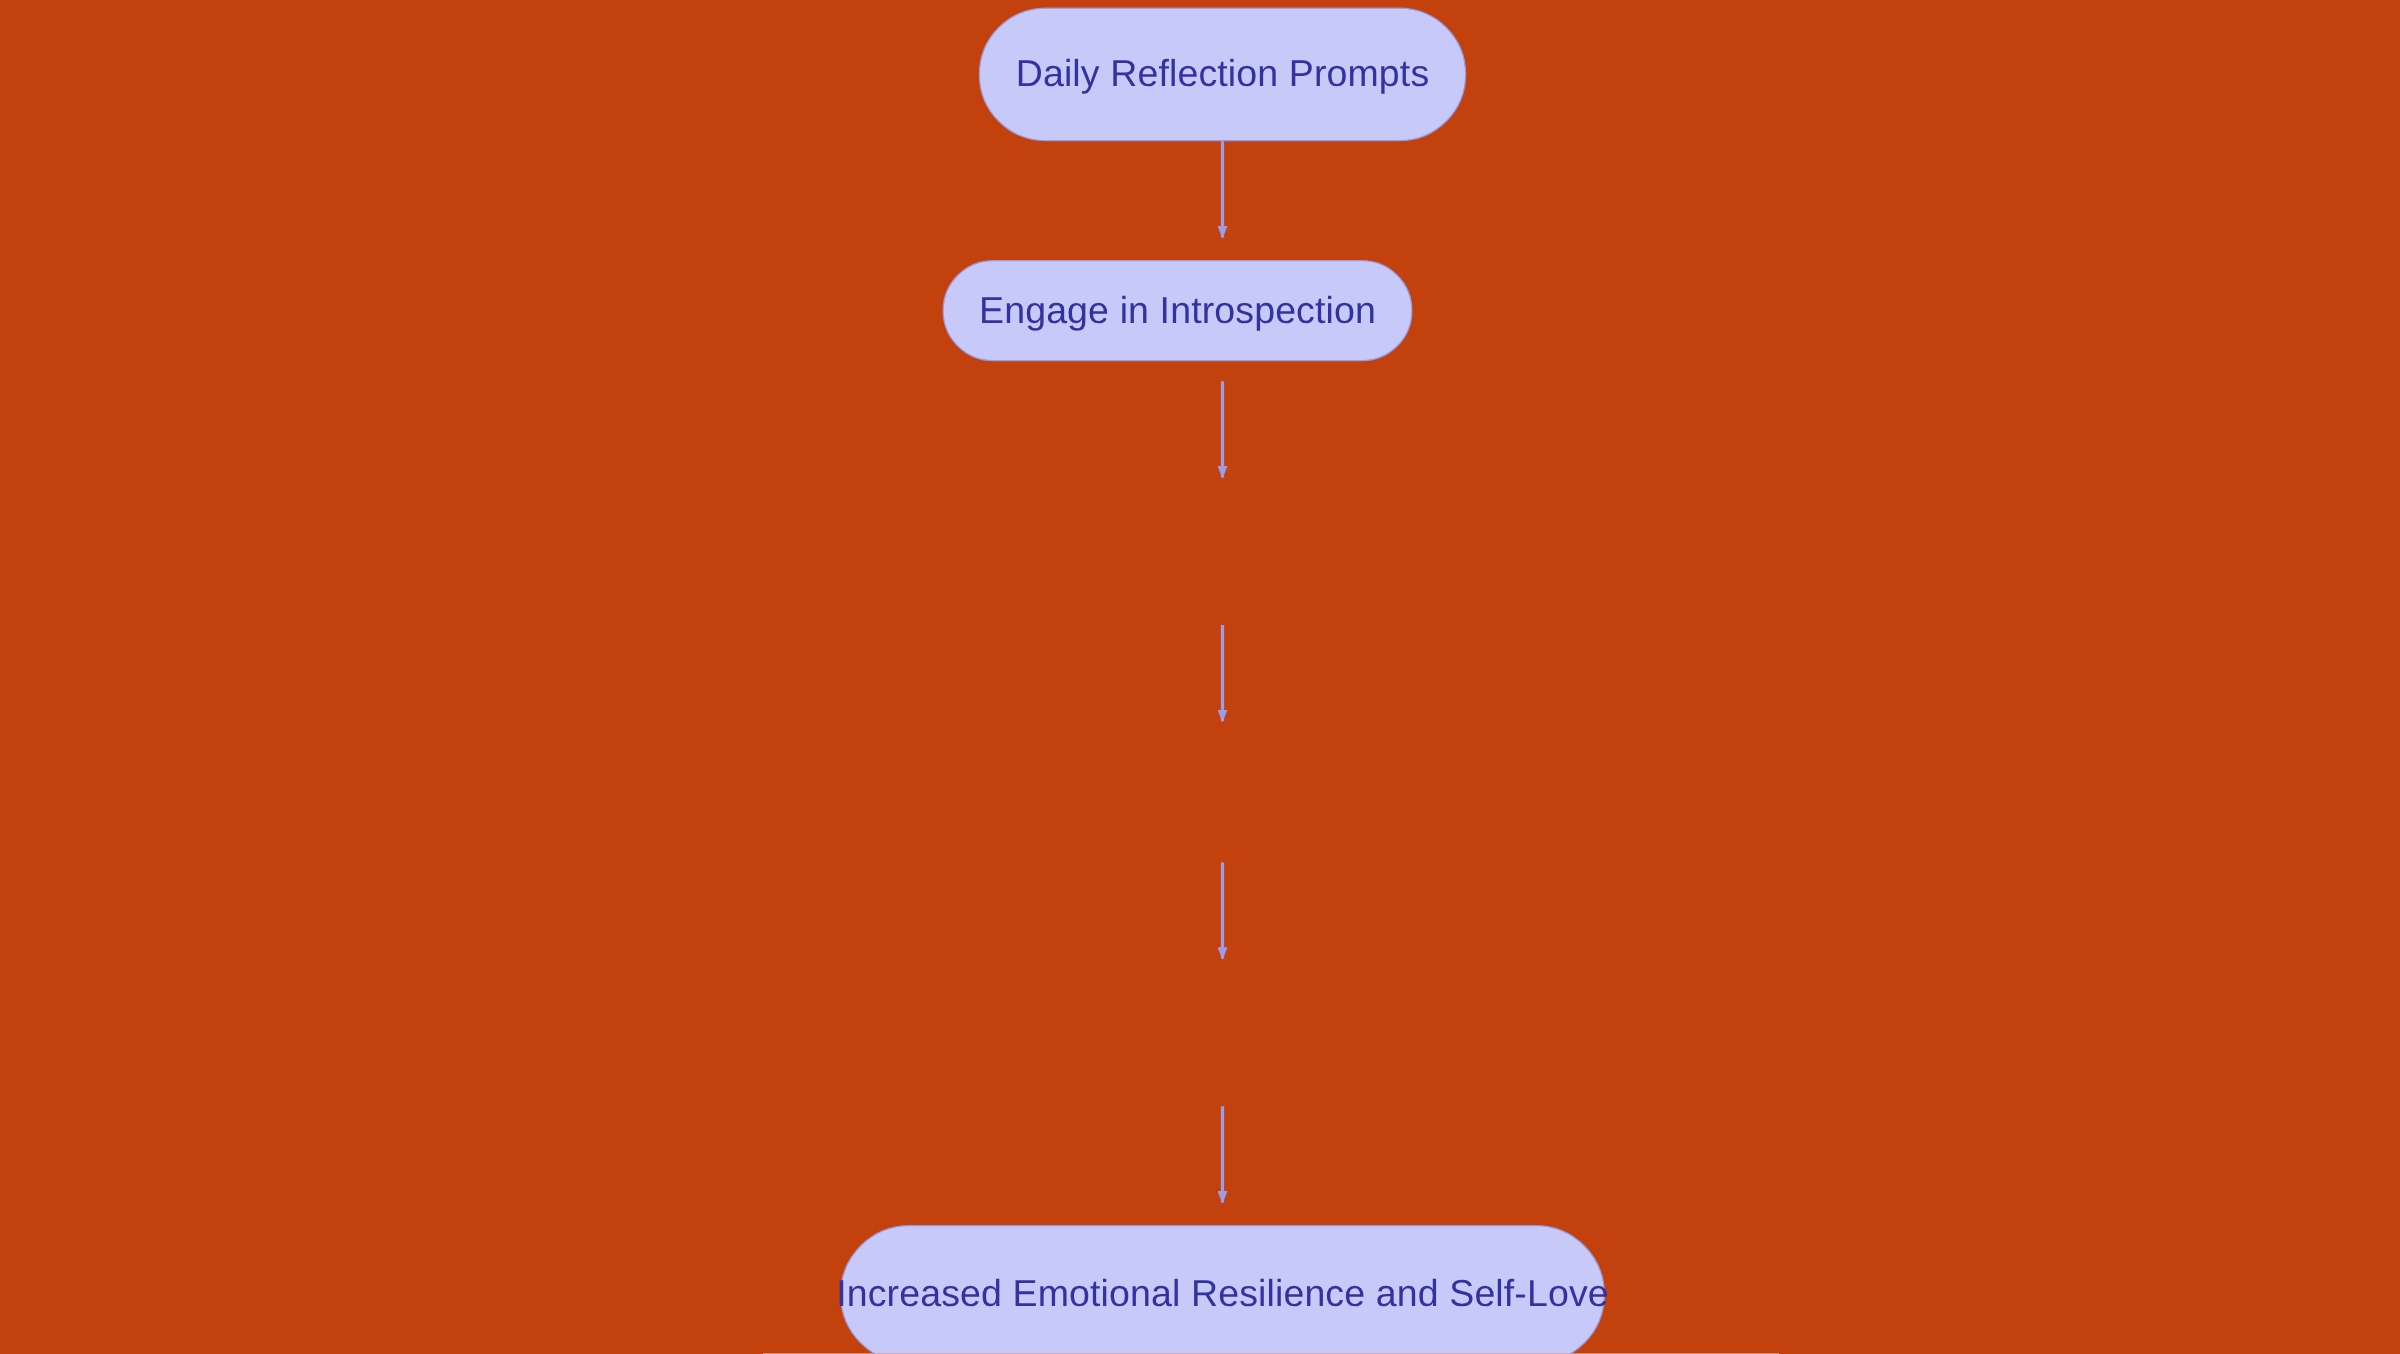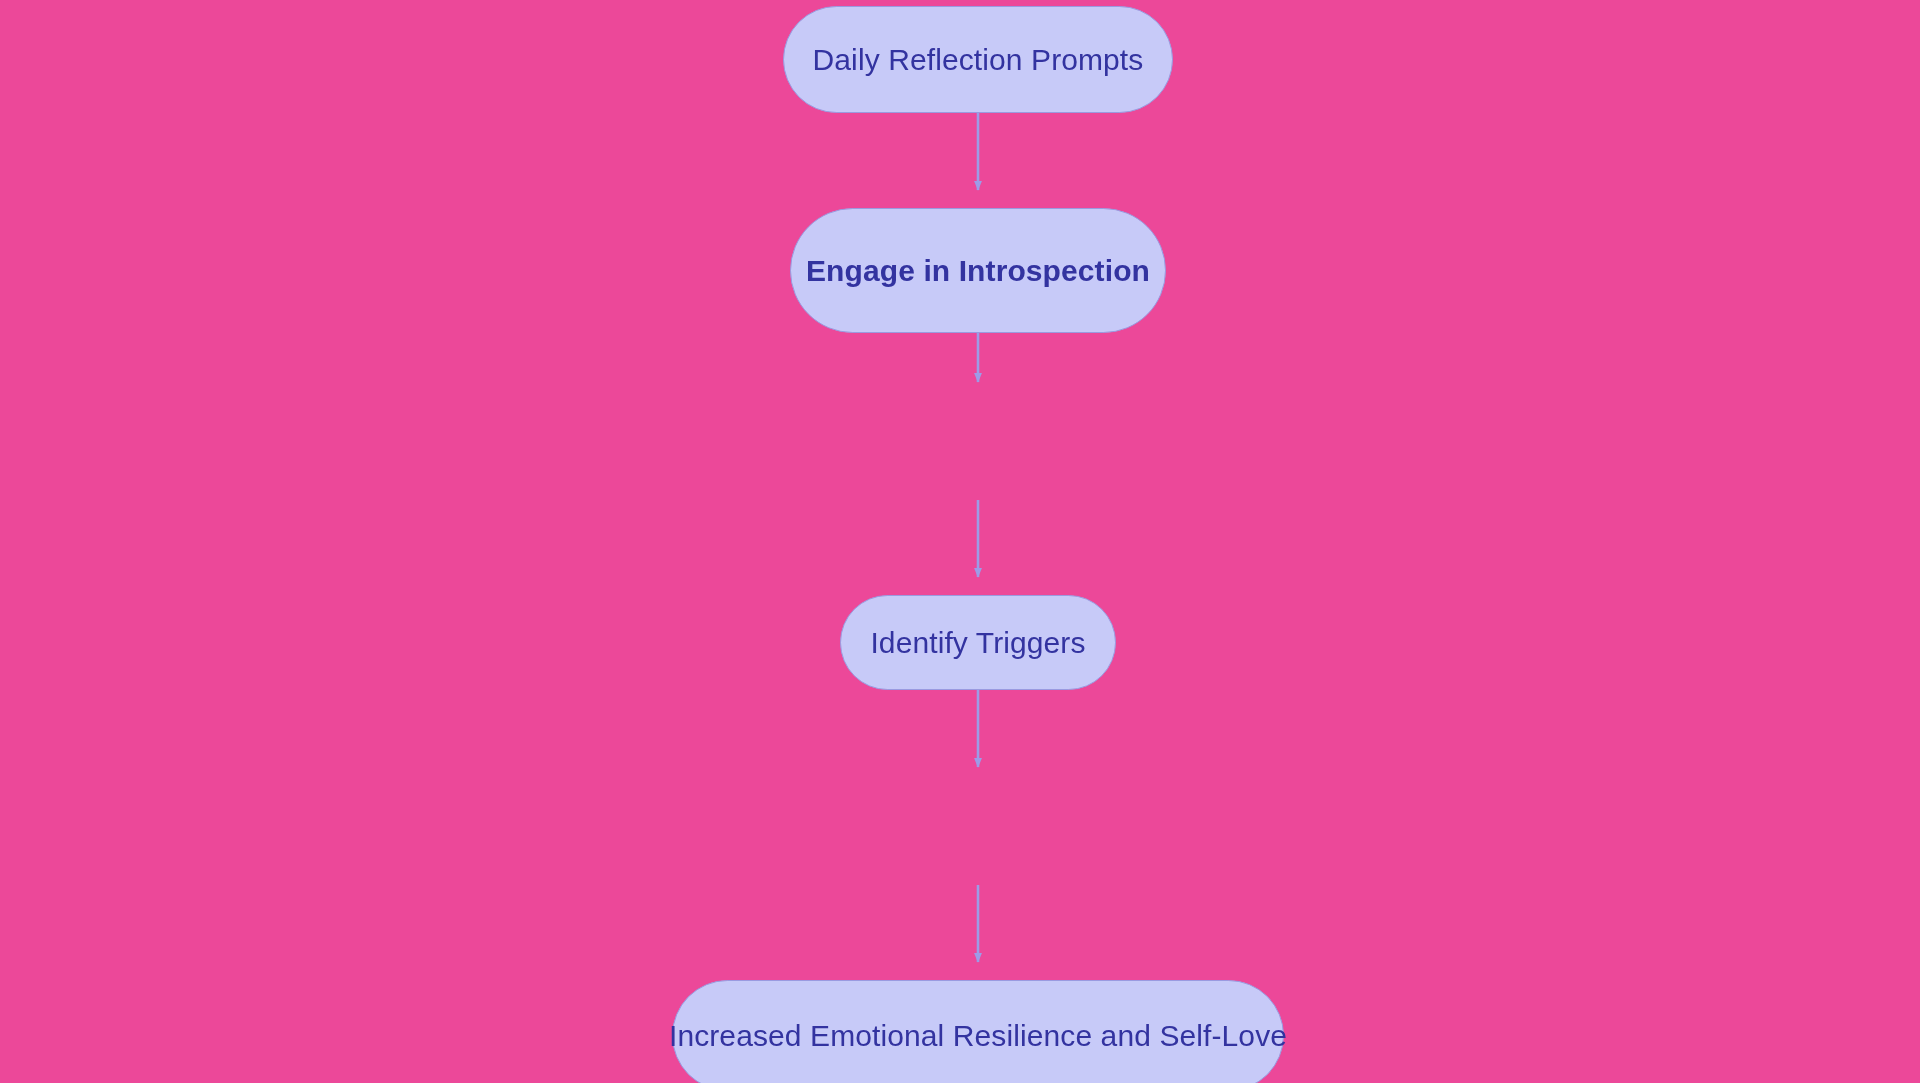--- a/index.html
+++ b/index.html
@@ -8,21 +8,21 @@
     padding: 0;
     background: #ffffff;
   }
   body {
     font-family: "Liberation Sans", sans-serif;
   }
   #flow-canvas {
     position: relative;
     width: 1920px;
     height: 1083px;
-    background: #ec4899;
+    background: #c2410c;
     overflow: hidden;
   }
   #flow-svg {
     position: absolute;
     left: 0;
     top: 0;
     width: 1920px;
     height: 1083px;
     display: block;
   }
@@ -74,27 +74,24 @@
     </g>
     <g>
       <line x1="978" y1="885" x2="978" y2="962" stroke="#9c9ce8" stroke-width="2.6" marker-end="url(#arrowhead)"></line>
     </g>
   </svg>
 
   <div class="flow-node" id="node-n1" style="left:783px; top:6px; width:390px; height:107px;">
     <span class="node-label">Daily Reflection Prompts</span>
   </div>
 
-  <div class="flow-node" id="node-n2" style="left:790px; top:208px; width:376px; height:125px;font-weight:bold;">
+  <div class="flow-node" id="node-n2" style="left:754px; top:208px; width:376px; height:81px;">
     <span class="node-label">Engage in Introspection</span>
   </div>
 
 
-  <div class="flow-node" id="node-n4" style="left:840px; top:595px; width:276px; height:95px;">
-    <span class="node-label">Identify Triggers</span>
-  </div>
 
 
   <div class="flow-node" id="node-n6" style="left:672px; top:980px; width:612px; height:111px;">
     <span class="node-label">Increased Emotional Resilience and Self-Love</span>
   </div>
 
 </div>
 
 </body></html>

